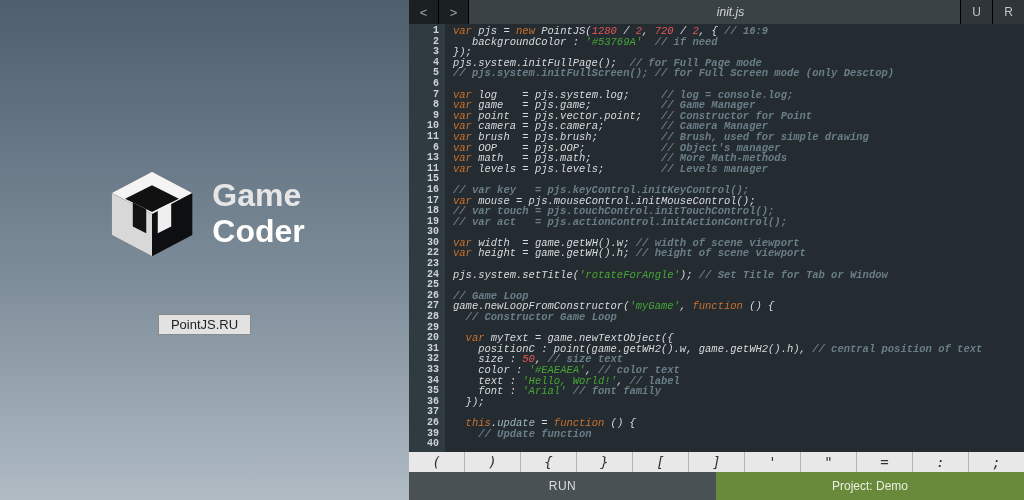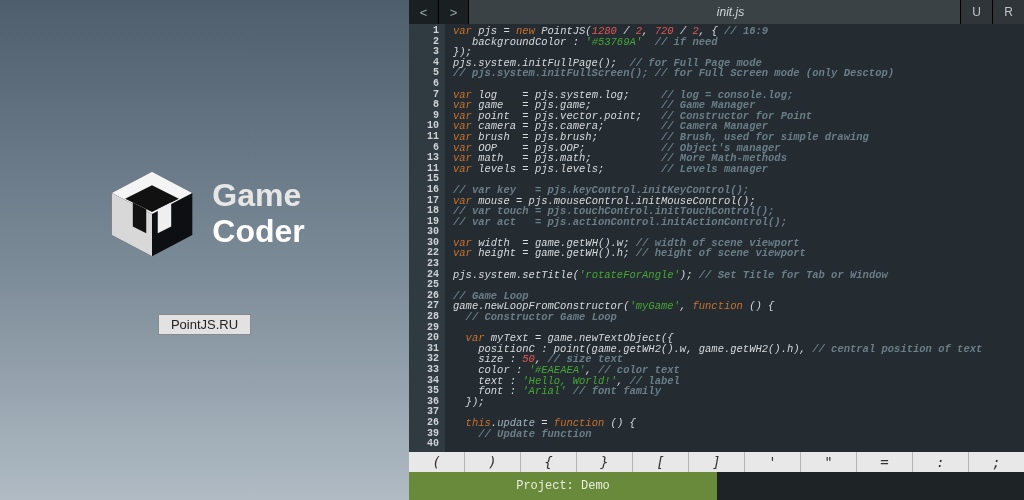--- a/index.html
+++ b/index.html
@@ -38,21 +38,21 @@
 .prop{ color:#a2b7c1; }
 
 
 .symbar{ height:20px; background:#e8e8e8; display:flex; }
 .sym{ flex:1; border-right:1px solid #b5b5b5; display:flex; align-items:center; justify-content:center; color:#333; font-size:14px; font-family:monospace; cursor:pointer; font-style:italic; }
 .sym:last-child{ border-right:none; }
 
 
 .bottom{ height:28px; display:flex; }
 .run{ flex:1; background:#4a5155; color:#d9dcdd; display:flex; align-items:center; justify-content:center; font-size:12px; letter-spacing:0.5px; cursor:pointer; }
-.proj{ width:308px; background:#6a8a3b; color:#e8efe0; display:flex; align-items:center; justify-content:center; font-size:12px; cursor:pointer;font-family:Liberation Mono, monospace; }
+.proj{ width:308px; background:#6a8a3b; color:#e8efe0; display:flex; align-items:center; justify-content:center; font-size:12px; cursor:pointer; }
 </style>
 </head>
 <body>
 
 <div class="app">
 
   <div class="left">
     <div class="logo-wrap">
       <div class="logo-row">
         <svg class="logo-icon" viewBox="0 0 100 100">
@@ -135,17 +135,18 @@
         <div class="sym">[</div>
         <div class="sym">]</div>
         <div class="sym">'</div>
         <div class="sym">"</div>
         <div class="sym">=</div>
         <div class="sym">:</div>
         <div class="sym">;</div>
       </div>
 
     <div class="bottom">
+      <div class="run">RUN</div>
       <div class="proj">Project: Demo</div>
     </div>
   </div>
 
 </div>
 
 </body></html>

